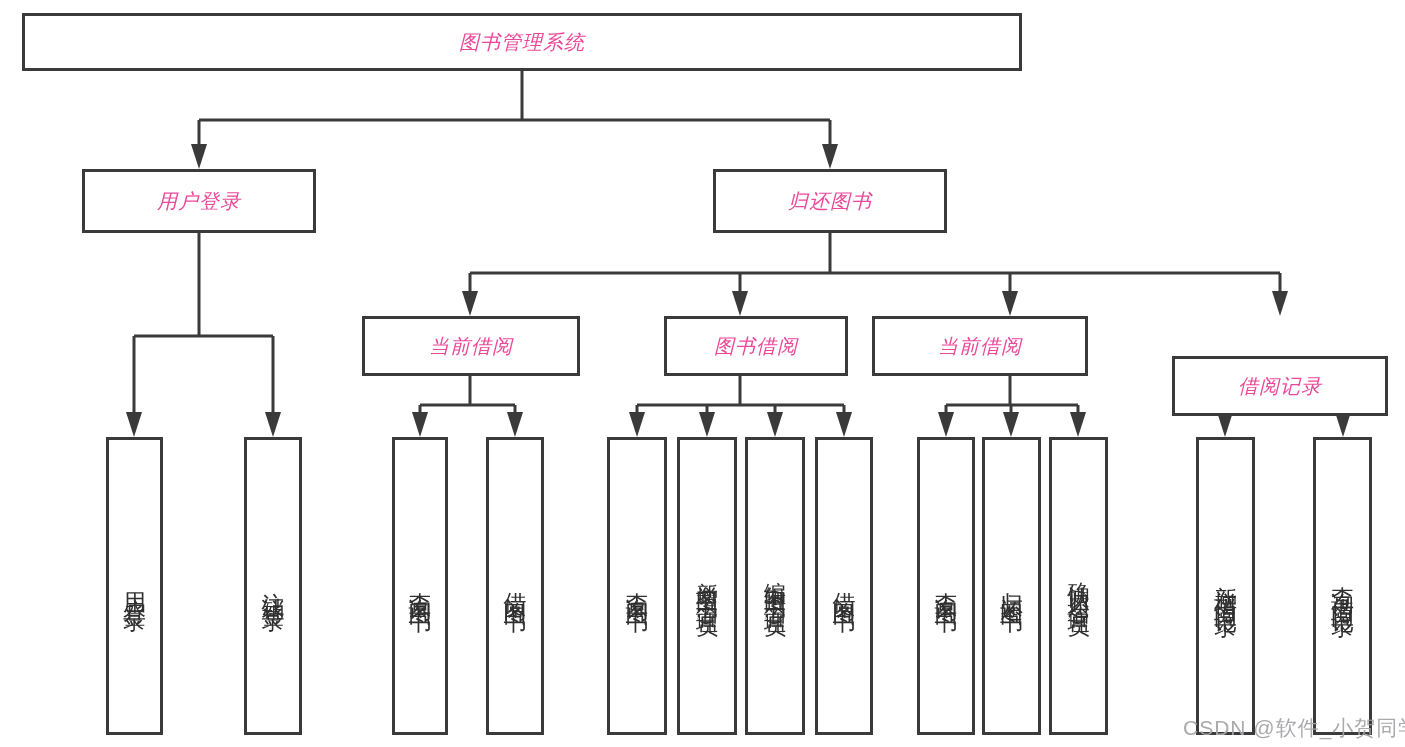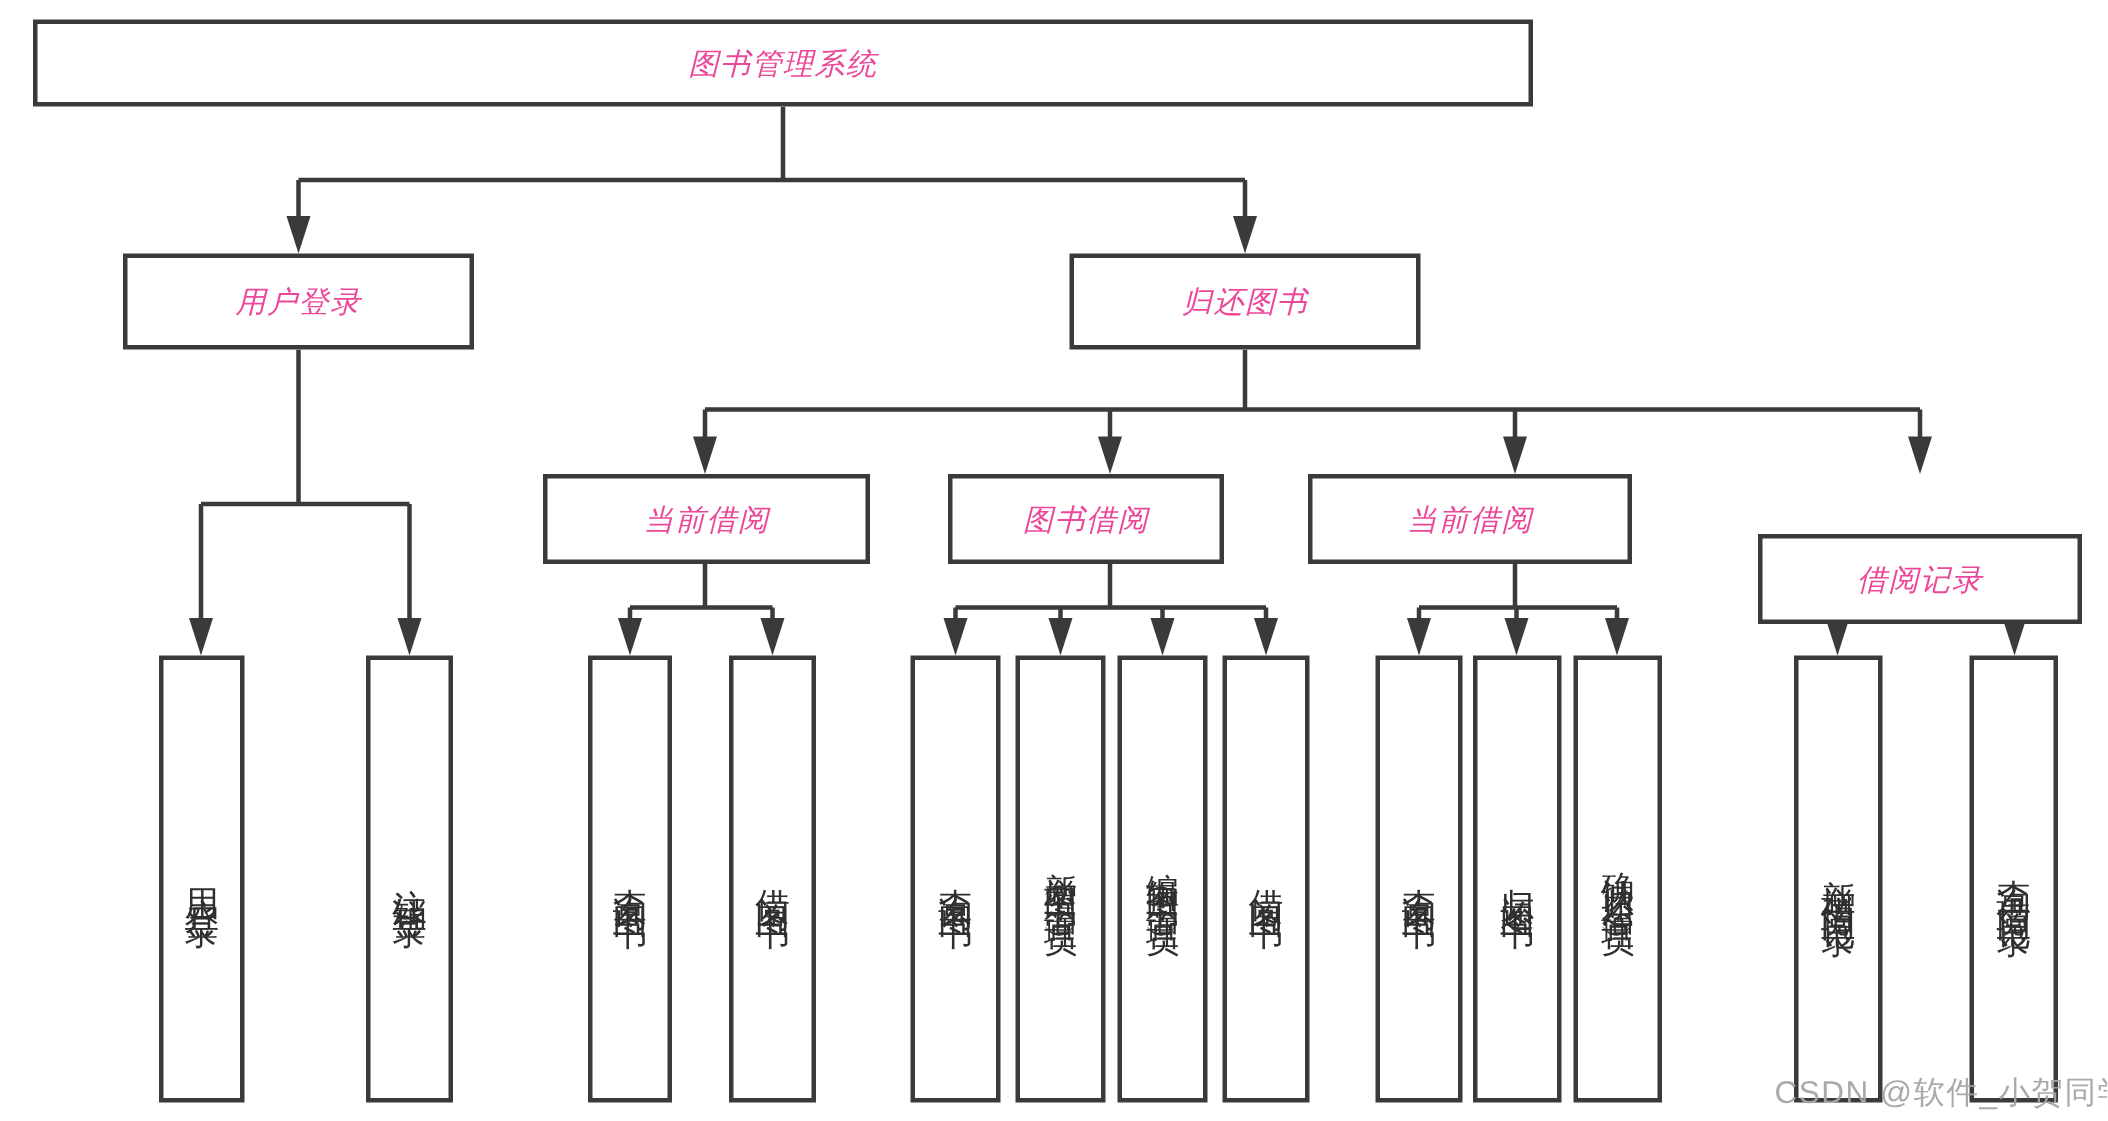--- a/index.html
+++ b/index.html
@@ -107,21 +107,21 @@
       <polygon points="1335,412 1351,412 1343,437"></polygon>
     </g>
   </svg>
 
   <div class="box" style="left:22px; top:13px; width:1000px; height:58px;">图书管理系统</div>
 
   <div class="box" style="left:82px; top:169px; width:234px; height:64px;">用户登录</div>
   <div class="box" style="left:713px; top:169px; width:234px; height:64px;">归还图书</div>
 
   <div class="box" style="left:362px; top:316px; width:218px; height:60px;">当前借阅</div>
-  <div class="box" style="left:632px; top:316px; width:184px; height:60px;">图书借阅</div>
+  <div class="box" style="left:664px; top:316px; width:184px; height:60px;">图书借阅</div>
   <div class="box" style="left:872px; top:316px; width:216px; height:60px;">当前借阅</div>
   <div class="box" style="left:1172px; top:316px; width:216px; height:60px;margin-top:40px;">借阅记录</div>
 
   <div class="vbox" style="left:106px; width:57px;">
     <span class="vlabel">用户登录</span>
   </div>
   <div class="vbox" style="left:244px; width:58px;">
     <span class="vlabel">注销登录</span>
   </div>
 

